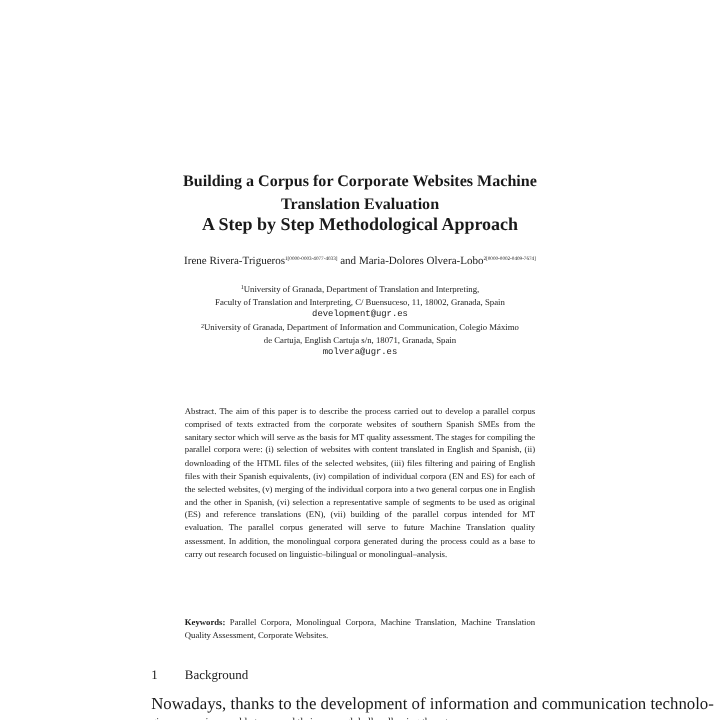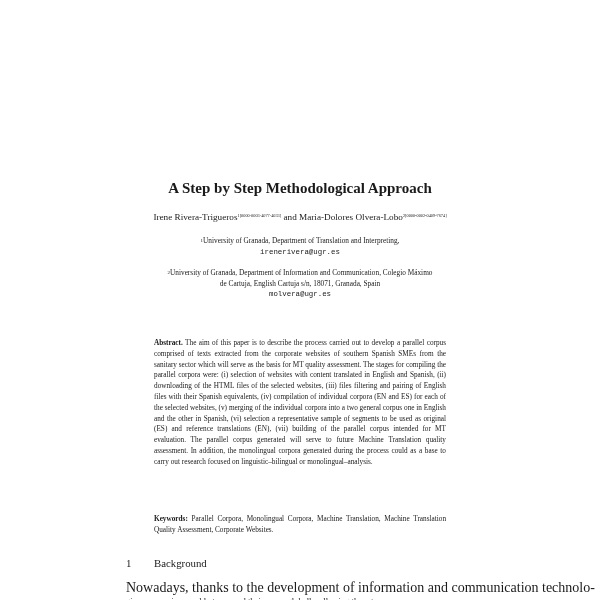--- a/index.html
+++ b/index.html
@@ -6,44 +6,49 @@
   body { width: 600px; height: 600px; overflow: hidden; position: relative; font-family: "Liberation Serif", serif; color: #1a1a1a; }
   .page { position: absolute; left: 0; top: 0; width: 600px; height: 600px; background: #fff; }
   .title { position: absolute; left: 100px; width: 400px; top: 141px; text-align: center; font-weight: bold; font-size: 13.4px; line-height: 19px; }
   .subtitle { position: absolute; left: 100px; width: 400px; top: 181px; text-align: center; font-weight: bold; font-size: 15px; line-height: 14px; }
   .authors { position: absolute; left: 100px; width: 400px; top: 210px; text-align: center; font-size: 9.2px; line-height: 14px; white-space: nowrap; }
   .authors sup { font-size: 4.3px; vertical-align: top; position: relative; top: -1px; }
   .affil { position: absolute; left: 100px; width: 400px; text-align: center; font-size: 7.3px; line-height: 10.6px; }
   .affil sup { font-size: 5px; vertical-align: top; }
   .mono { font-family: "Liberation Mono", monospace; font-size: 7.4px; }
   .abstract { position: absolute; left: 154px; width: 292px; top: 338px; font-size: 7.25px; line-height: 10.8px; text-align: justify; }
-  .abstract b { font-weight: bold; margin-top: 48px; }
+  .abstract b { font-weight: normal; margin-top: 48px; }
   .keywords { position: absolute; left: 154px; width: 292px; top: 514px; font-size: 7.25px; line-height: 10.8px; text-align: justify; }
   .section { position: absolute; left: 126px; top: 556px; font-weight: normal; font-size: 10.8px; line-height: 14px; }
   .section .num { display: inline-block; width: 28px; }
   .body-text { position: absolute; left: 126px; width: 349px; top: 581px; font-size: 14px; line-height: 13px; text-align: justify; white-space: nowrap; }
   .body-text2 { position: absolute; left: 126px; width: 349px; top: 595px; height: 5px; overflow: hidden; font-size: 8.6px; line-height: 13px; }
 </style>
 </head>
 <body>
 
 <div class="page">
 
+  <div class="title">
+    <div>Building a Corpus for Corporate Websites Machine</div>
+    <div>Translation Evaluation</div>
+  </div>
 
   <div class="subtitle">A Step by Step Methodological Approach</div>
 
   <div class="authors">
     <span>Irene Rivera-Trigueros</span><sup>1[0000-0003-4077-4033]</sup>
     <span>and</span>
     <span>Maria-Dolores Olvera-Lobo</span><sup>2[0000-0002-0409-7674]</sup>
   </div>
 
   <div class="affil" style="top:236px;">
     <div><sup>1</sup><span>University of Granada, Department of Translation and Interpreting,</span></div>
-    <div class="mono">irenerivera@ugr.es</div>
+    <div>Faculty of Translation and Interpreting, C/ Buensuceso, 11, 18002, Granada, Spain</div>
+    <div class="mono">development@ugr.es</div>
   </div>
 
   <div class="affil" style="top:268px;">
     <div><sup>2</sup><span>University of Granada, Department of Information and Communication, Colegio Máximo</span></div>
     <div>de Cartuja, English Cartuja s/n, 18071, Granada, Spain</div>
     <div class="mono">molvera@ugr.es</div>
   </div>
 
   <div class="abstract">
     <b>Abstract.</b>

